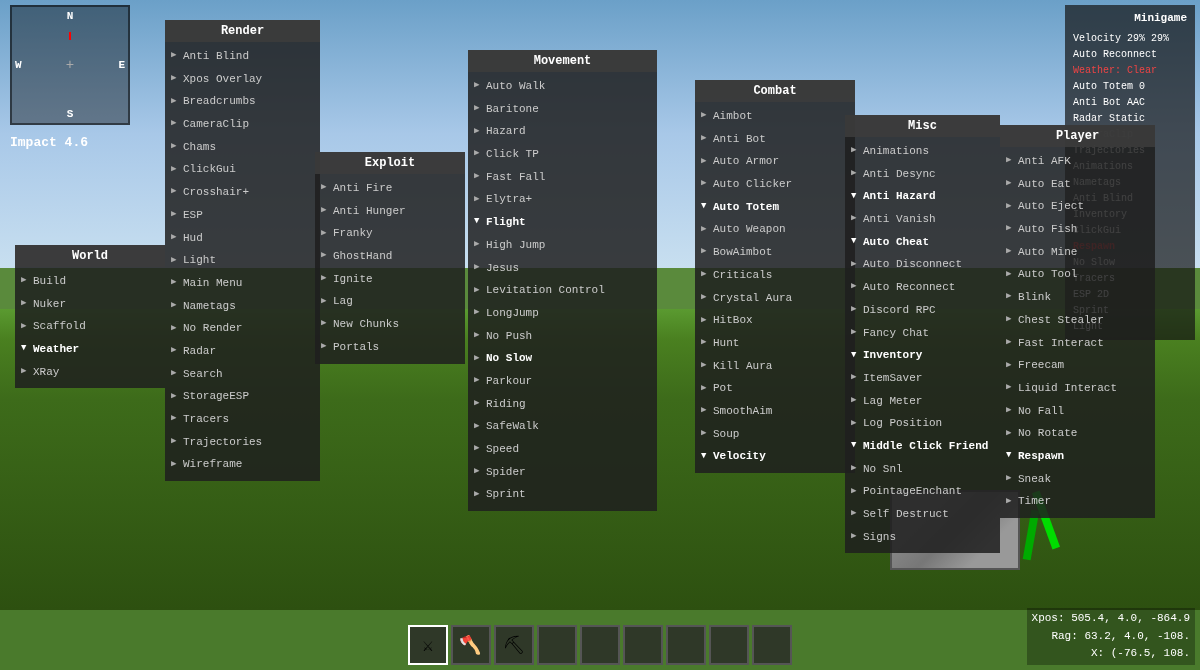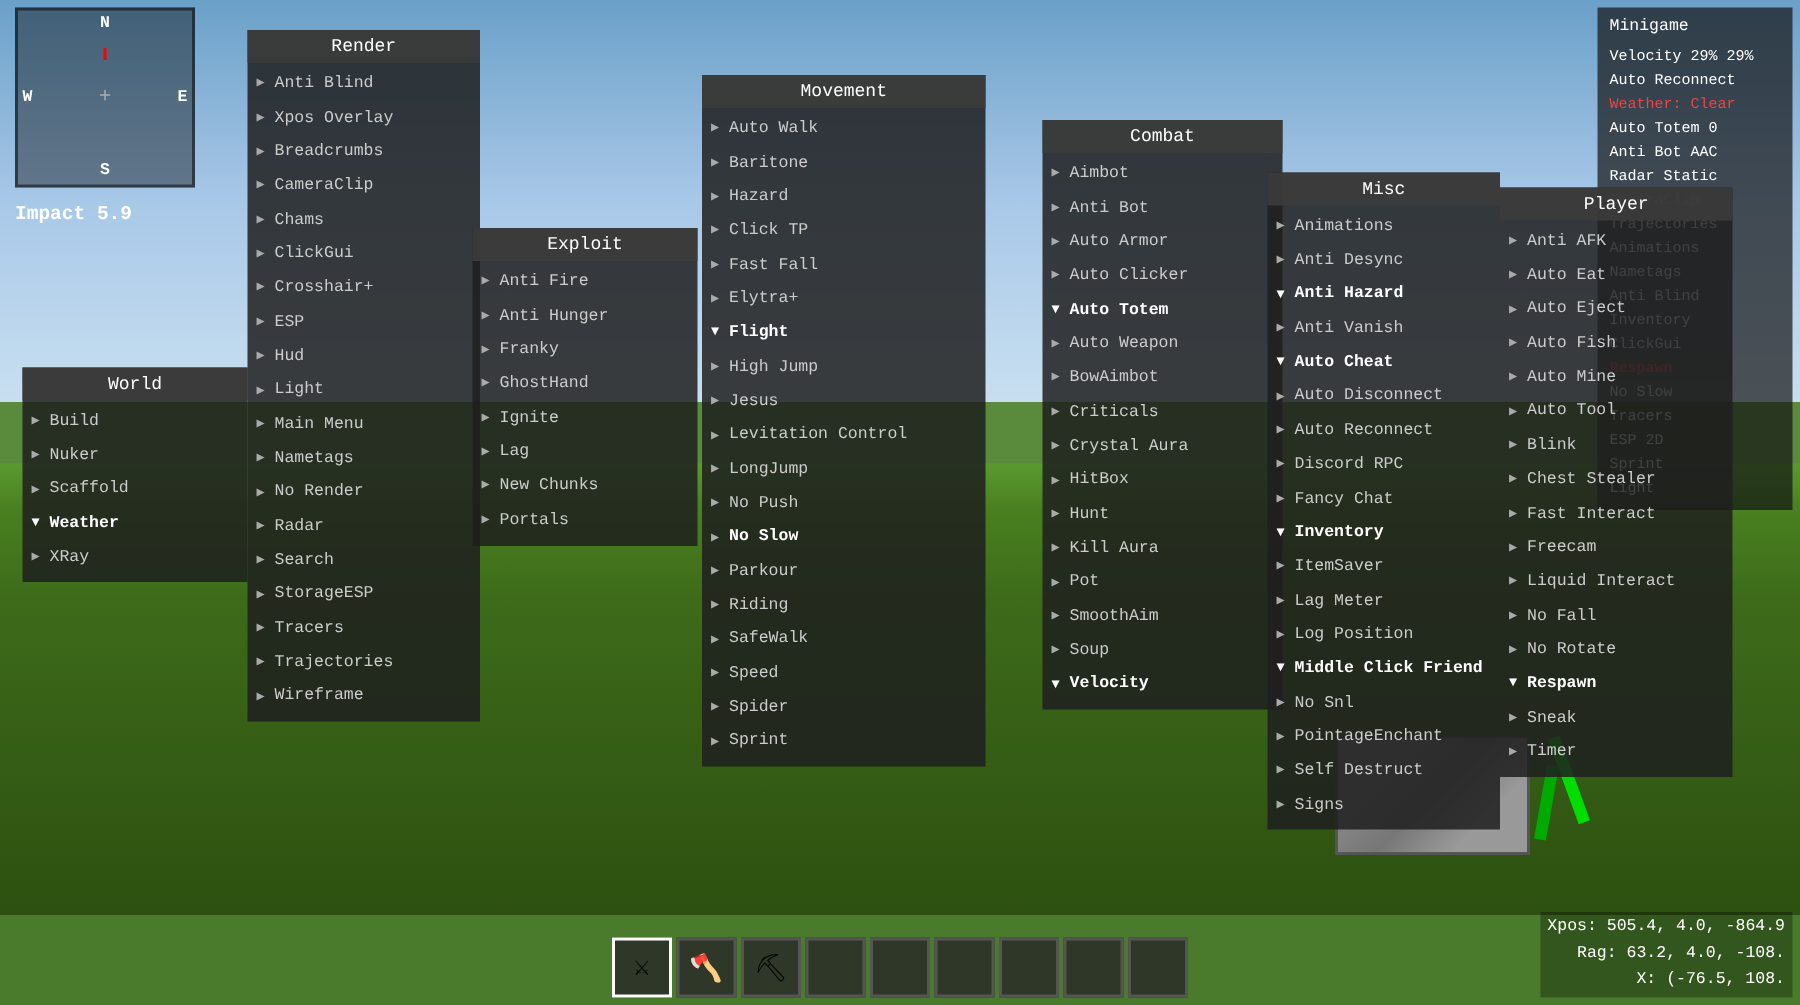--- a/index.html
+++ b/index.html
@@ -77,40 +77,40 @@
       top: 5px; right: 5px;
       background: rgba(20,20,20,0.7);
       color: #fff;
       padding: 5px 8px;
       min-width: 130px;
       font-size: 11px;
       line-height: 1.6;
     }
     .minigame-title {
       color: #fff;
-      font-weight: normal;
-      text-align: left;
+      font-weight: bold;
+      text-align: right;
       margin-bottom: 3px;
     }
 
     
     .menu-panel {
       position: absolute;
       background: rgba(30,30,30,0.85);
       color: #ddd;
       min-width: 150px;
       padding-bottom: 5px;
     }
     .panel-title {
       background: rgba(60,60,60,0.9);
       color: #fff;
       text-align: center;
       padding: 4px 8px;
       font-size: 12px;
-      font-weight: normal;
+      font-weight: bold;
       margin-bottom: 3px;
     }
     .panel-item {
       padding: 2px 10px 2px 18px;
       color: #ccc;
       font-size: 11px;
       position: relative;
       line-height: 1.7;
       cursor: pointer;
     }
@@ -203,21 +203,21 @@
 <div class="compass">
   <span class="compass-n">N</span>
   <span class="compass-s">S</span>
   <span class="compass-e">E</span>
   <span class="compass-w">W</span>
   <div class="compass-crosshair">+</div>
 
   <div style="position:absolute;top:25px;left:50%;transform:translateX(-50%);width:2px;height:8px;background:#f00;"></div>
 </div>
 
-<div class="impact-text">Impact 5.9</div>
+<div class="impact-text">Impact 4.6</div>
 
 <div class="minigame-panel">
   <div class="minigame-title">Minigame</div>
   <div style="color:#fff;font-size:10px;">Velocity 29% 29%</div>
   <div style="color:#fff;font-size:10px;">Auto Reconnect</div>
   <div style="color:#ee4444;font-size:10px;">Weather: Clear</div>
   <div style="color:#fff;font-size:10px;">Auto Totem 0</div>
   <div style="color:#fff;font-size:10px;">Anti Bot AAC</div>
   <div style="color:#fff;font-size:10px;">Radar Static</div>
   <div style="color:#fff;font-size:10px;">CameraClip</div>

